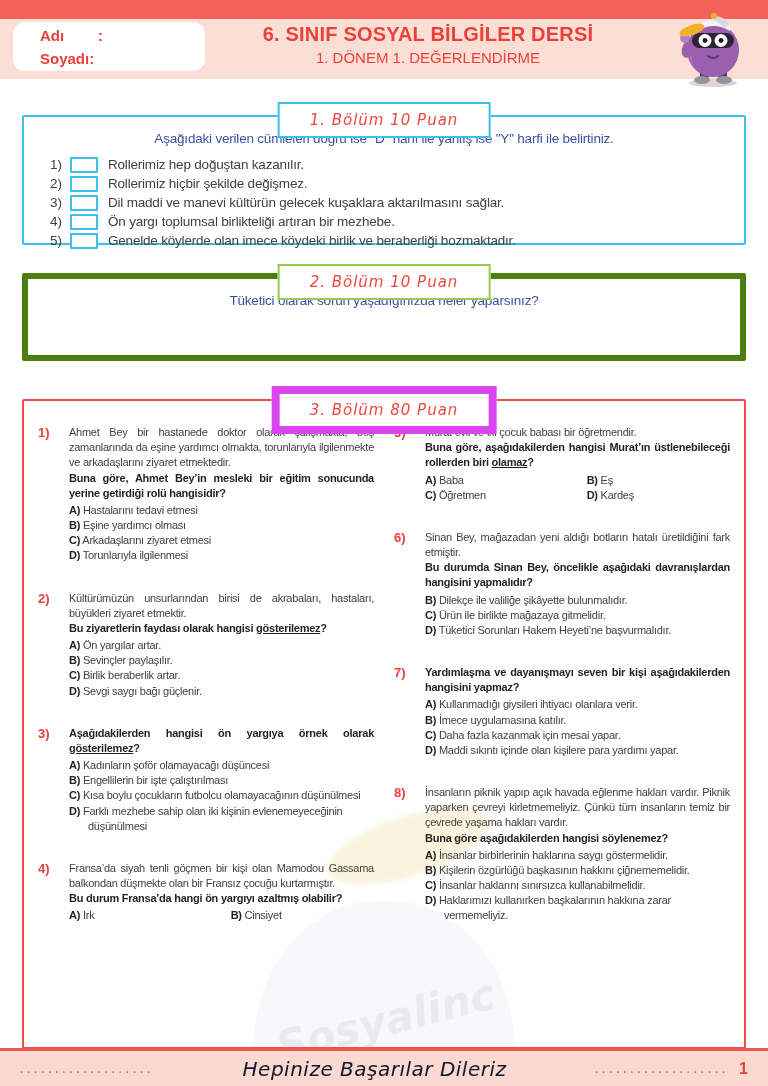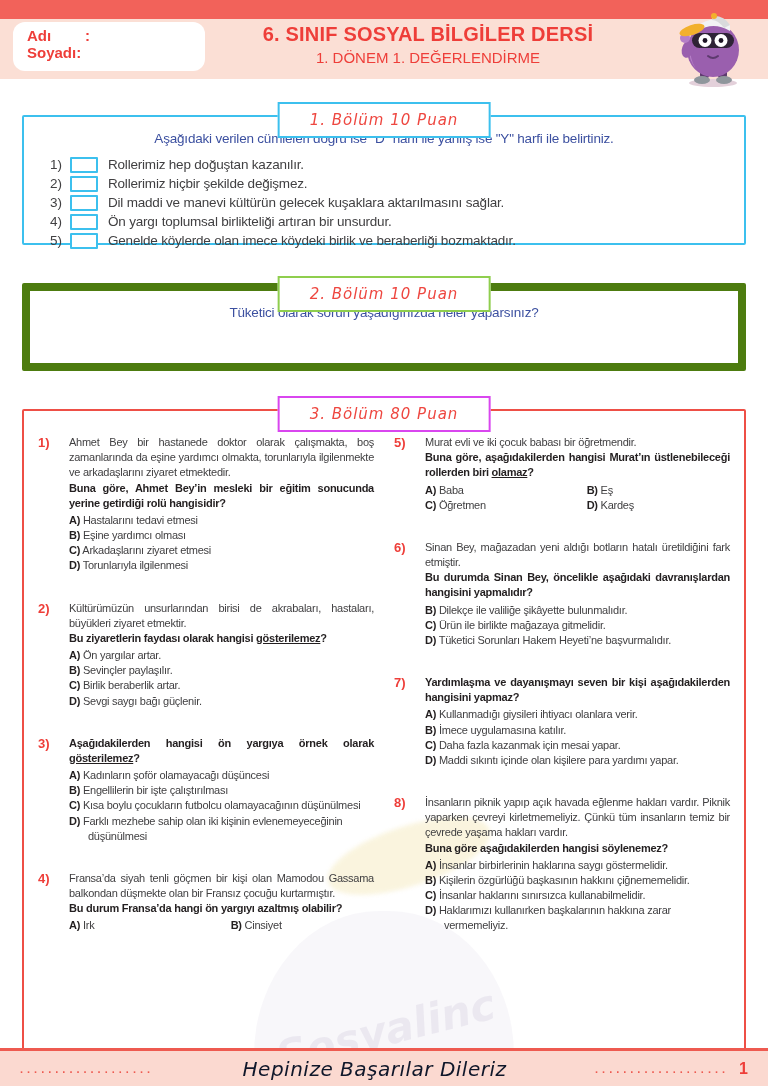--- a/index.html
+++ b/index.html
@@ -6,44 +6,44 @@
   html,body { width:768px; height:1086px; }
   body {
     position:relative; background:#fff; overflow:hidden;
     font-family:"Liberation Sans", sans-serif; color:#414042;
   }
   
   .topbar { height:19px; background:#f2625a; }
   .header-band { position:relative; height:60px; background:#fbdfd5; }
   .name-box {
     position:absolute; left:13px; top:3px; width:192px; height:49px;
-    background:#fff; border-radius:12px; padding:5px 12px 4px 14px;
-    display:flex; flex-direction:column; 
+    background:#fff; border-radius:12px; padding:5px 12px 4px 27px;
+    display:flex; flex-direction:column; justify-content:space-between;
   }
   .name-row { display:flex; font-weight:bold; color:#ee3e39; font-size:15px; }
   .name-row .lbl1 { width:58px; }
   .fill-blank { flex:1; }
   .header-title { position:absolute; left:218px; right:130px; top:4px; text-align:center; color:#ee3e39; }
   .header-title .t1 { font-size:20px; font-weight:bold; letter-spacing:.2px; }
   .header-title .t2 { font-size:15px; font-weight:normal; margin-top:3px; }
   .mascot { position:absolute; right:14px; top:-10px; width:86px; height:80px; }
   
   .section { position:relative; margin:0 22px; background:transparent; border-radius:2px; }
   .sec-title {
     position:absolute; top:-15px; left:50%; transform:translateX(-50%);
     background:#fff; padding:7px 30px; white-space:nowrap;
     font-family:"DejaVu Sans", sans-serif; font-style:italic;
     font-size:15px; letter-spacing:1px; color:#ee4740; z-index:2;
   }
   .sec1 { margin-top:36px; height:130px; border:2px solid #3cc0ee; }
   .sec1 .sec-title { border:2px solid #3cc0ee; }
-  .sec2 { margin-top:38px; height:88px; border:8px solid #4d7c0f; }
+  .sec2 { margin-top:28px; height:88px; border:6px solid #4d7c0f; }
   .sec2 .sec-title { border:2px solid #8fce4e; }
   .sec3 { margin-top:38px; height:650px; border:2px solid #ee4f46; }
-  .sec3 .sec-title { border:2px solid #d946ef; }
+  .sec3 .sec-title { border:8px solid #d946ef; }
   .instruction {
     margin-top:14px; text-align:center; color:#3c50a0; font-size:13.5px; letter-spacing:-.2px;
   }
   
   .tf-list { padding:9px 18px 0 14px; }
   .tf-row { display:flex; align-items:center; height:19px; }
   .tf-num { width:24px; text-align:right; font-size:13.5px; color:#414042; }
   .tf-box { width:28px; height:16px; border:2px solid #3cc0ee; background:#fff; margin:0 10px 0 8px; border-radius:1px; }
   .tf-text { font-size:13.5px; letter-spacing:-.2px; }
   
@@ -132,21 +132,21 @@
       <span class="tf-text">Rollerimiz hiçbir şekilde değişmez.</span>
     </div>
     <div class="tf-row">
       <span class="tf-num">3)</span>
       <span class="tf-box"></span>
       <span class="tf-text">Dil maddi ve manevi kültürün gelecek kuşaklara aktarılmasını sağlar.</span>
     </div>
     <div class="tf-row">
       <span class="tf-num">4)</span>
       <span class="tf-box"></span>
-      <span class="tf-text">Ön yargı toplumsal birlikteliği artıran bir unsurdur.</span>
+      <span class="tf-text">Ön yargı toplumsal birlikteliği artıran bir mezhebe.</span>
     </div>
     <div class="tf-row">
       <span class="tf-num">5)</span>
       <span class="tf-box"></span>
       <span class="tf-text">Genelde köylerde olan imece köydeki birlik ve beraberliği bozmaktadır.</span>
     </div>
   </div>
 </div>
 
 <div class="section sec2">

